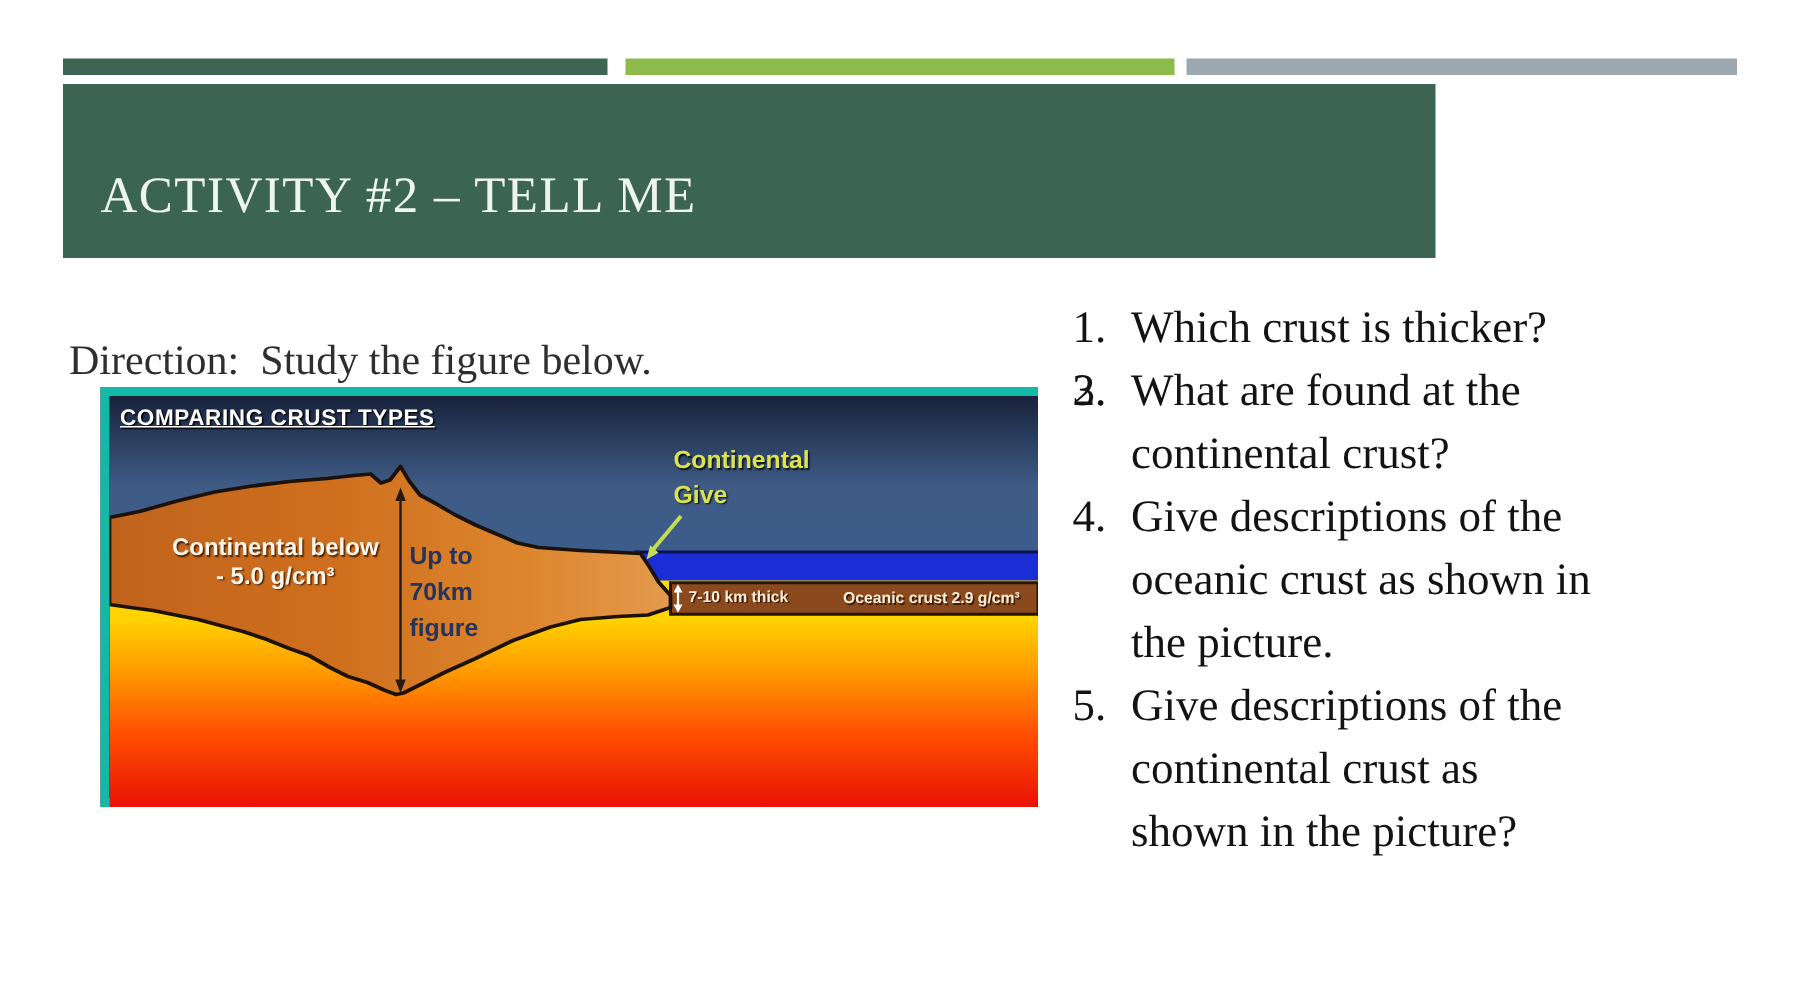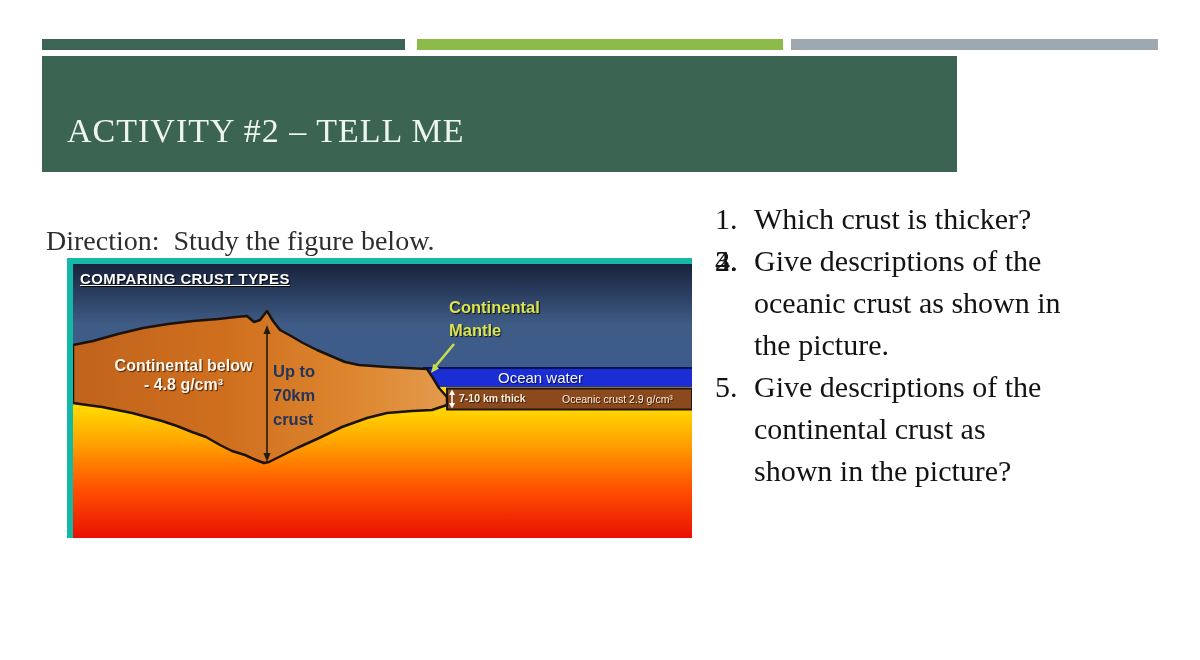--- a/index.html
+++ b/index.html
@@ -32,21 +32,21 @@
              text-decoration:underline;letter-spacing:.4px;text-shadow:1px 1px 1px #000;}
   .cont-crust{left:28px;top:92px;width:165px;text-align:center;font-size:16px;font-weight:bold;
               color:#fdf6ec;line-height:19px;text-shadow:1px 1px 1px rgba(50,20,0,.85);}
   .up-to{left:200px;top:95px;font-size:16.5px;font-weight:bold;color:#24345a;line-height:24px;}
   .shelf{left:376px;top:32px;font-size:16.5px;font-weight:bold;color:#dbe44e;line-height:23px;
          text-shadow:1px 1px 1px rgba(0,0,0,.8);}
   .ocean-water{left:380px;top:104px;width:175px;text-align:center;font-size:15px;
                color:#f4f6ff;line-height:19px;text-shadow:1px 1px 1px rgba(0,0,30,.7);}
   .o-thick{left:386px;top:128px;font-size:10.5px;font-weight:bold;color:#fbeeda;
            text-shadow:1px 1px 0 rgba(40,15,0,.8);}
-  .o-crust{left:489px;top:129px;font-size:10.5px;font-weight:normal;color:#fbeeda;
+  .o-crust{left:489px;top:129px;font-size:10.5px;font-weight:bold;color:#fbeeda;
            text-shadow:1px 1px 0 rgba(40,15,0,.8);}
   .mantle{left:396px;top:238px;width:205px;text-align:center;font-size:16.5px;
           font-weight:bold;color:#252d53;}
 </style>
 </head>
 <body>
 
 <div class="slide">
 
   <div class="bar b1"></div>
@@ -110,38 +110,39 @@
       </g>
 
       <g stroke="#ffffff" fill="#ffffff">
         <line x1="379" y1="128" x2="379" y2="142" stroke-width="1.5"></line>
         <polygon points="379,125.5 376,131 382,131" stroke="none"></polygon>
         <polygon points="379,144.5 376,139 382,139" stroke="none"></polygon>
       </g>
     </svg>
 
     <div class="flabel fig-title">COMPARING CRUST TYPES</div>
-    <div class="flabel cont-crust"><span>Continental below</span><br><span>- 4.8 g/cm³</span></div>
-    <div class="flabel up-to"><span>Up to</span><br><span>70km</span><br><span>crust</span></div>
-    <div class="flabel shelf"><span>Continental</span><br><span>Mantle</span></div>
-    <div class="flabel ocean-water">Ocean water</div>
+    <div class="flabel cont-crust"><span>Continental below</span><br><span>- 5.0 g/cm³</span></div>
+    <div class="flabel up-to"><span>Up to</span><br><span>70km</span><br><span>figure</span></div>
+    <div class="flabel shelf"><span>Continental</span><br><span>Give</span></div>
     <div class="flabel o-thick">7-10 km thick</div>
     <div class="flabel o-crust">Oceanic crust 2.9 g/cm³</div>
   </div>
 
   <div class="questions">
     <div class="q">
       <span class="num">1.</span>
       <span class="txt">Which crust is thicker?</span>
     </div>
     <div class="q">
       <span class="num">2.</span>
     </div>
     <div class="q">
       <span class="num">3.</span>
+      <span class="txt">What are found at the
+continental crust?</span>
     </div>
     <div class="q">
       <span class="num">4.</span>
       <span class="txt">Give descriptions of the
 oceanic crust as shown in
 the picture.</span>
     </div>
     <div class="q">
       <span class="num">5.</span>
       <span class="txt">Give descriptions of the

